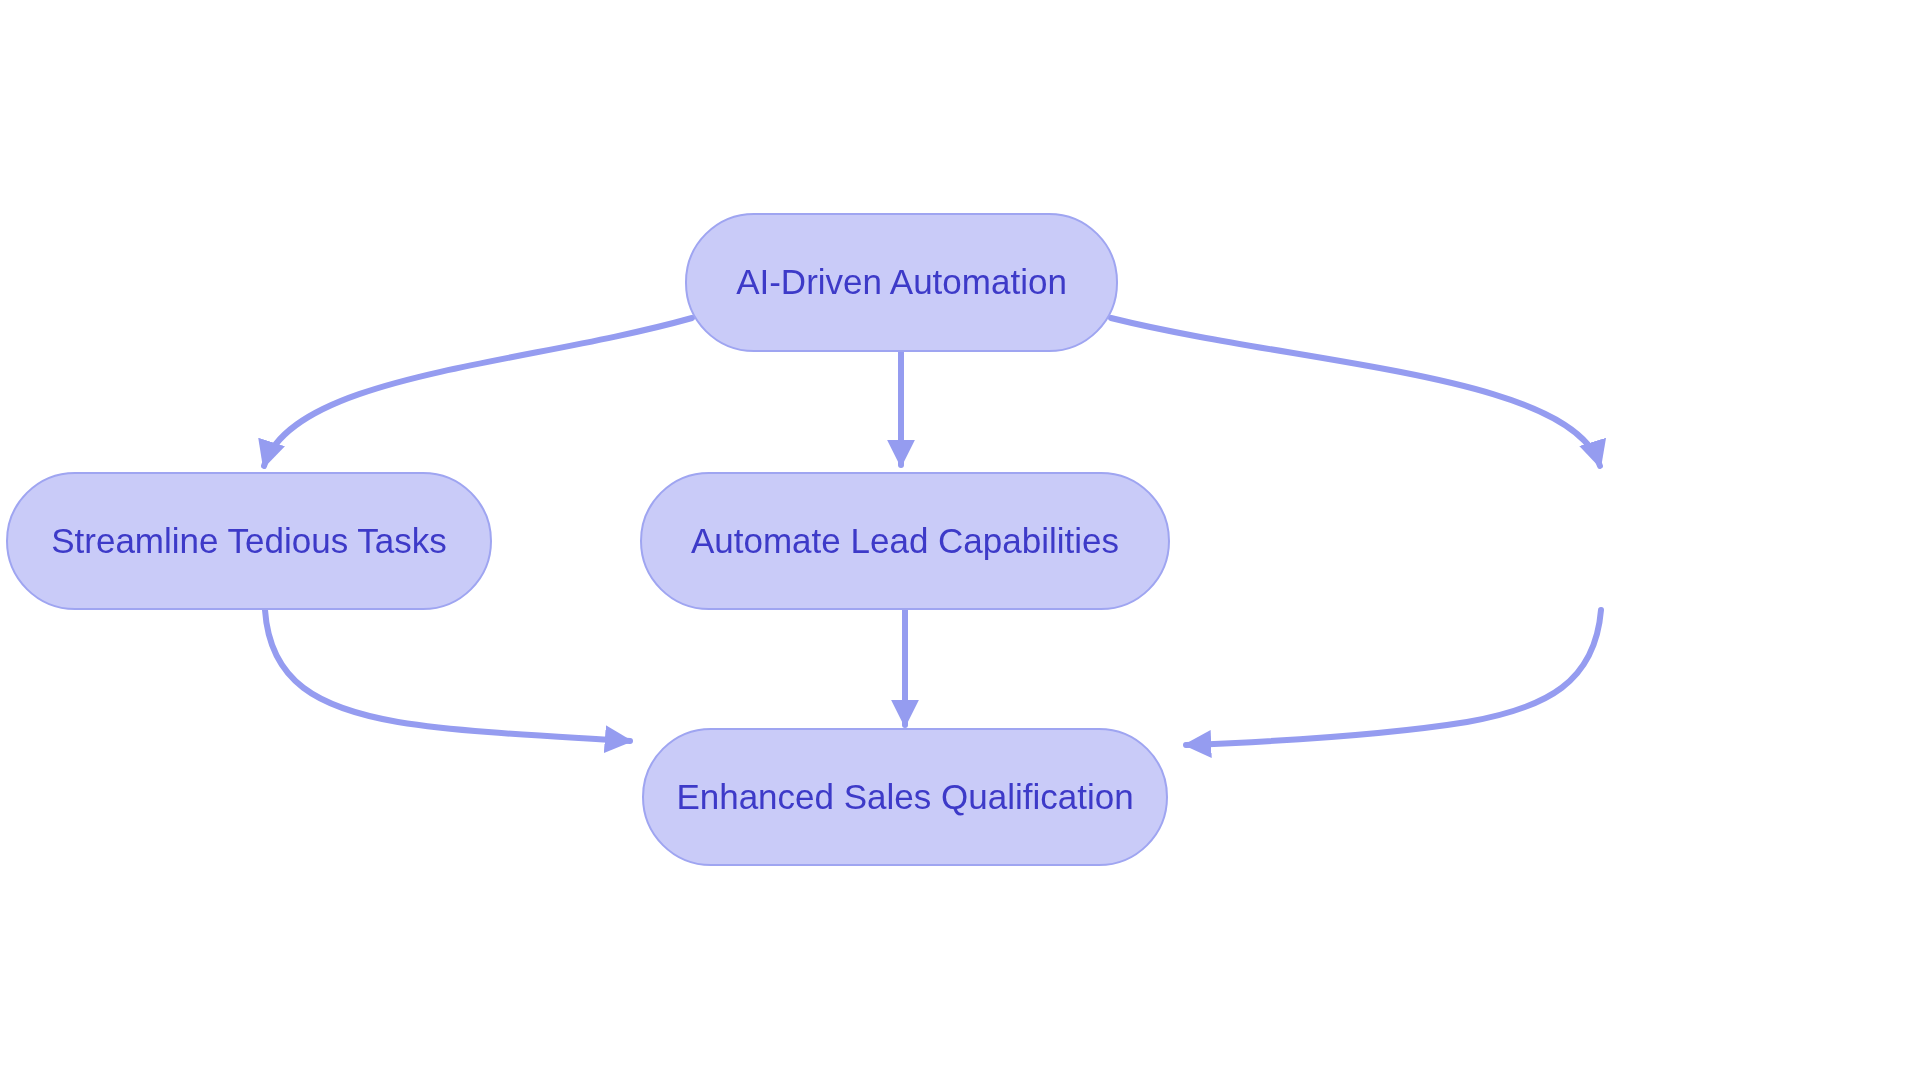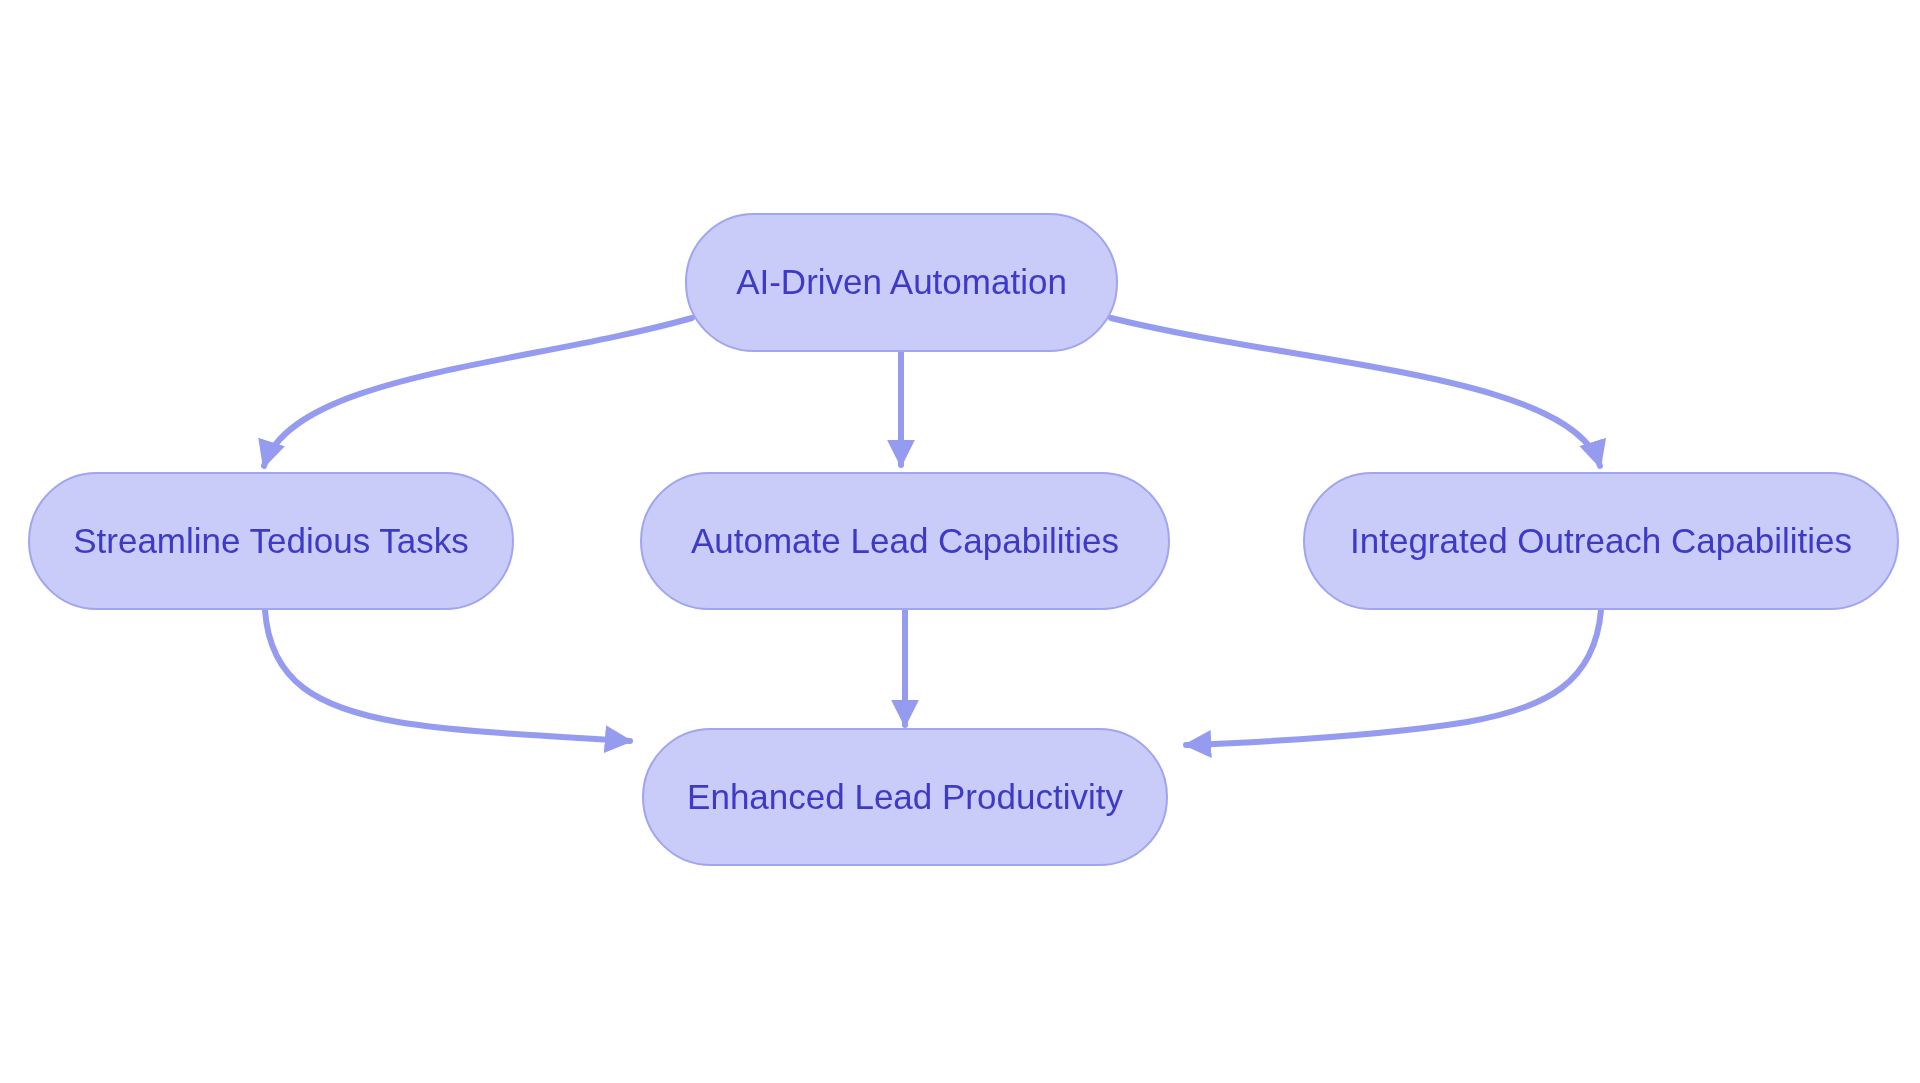--- a/index.html
+++ b/index.html
@@ -42,21 +42,21 @@
     justify-content: center;
   }
   .node .node-label {
     color: var(--text, #3d3ac8);
     font-size: 35px;
     line-height: 1.1;
     white-space: nowrap;
     text-align: center;
   }
   .node-top    { left: 685px;  top: 213px; width: 433px; height: 139px; }
-  .node-left   { left: 28px;   top: 472px; width: 486px; height: 138px; justify-content: center; }
+  .node-left   { left: 6px;   top: 472px; width: 486px; height: 138px; justify-content: center; }
   .node-center { left: 640px;  top: 472px; width: 530px; height: 138px; }
   .node-right  { left: 1303px; top: 472px; width: 596px; height: 138px; }
   .node-bottom { left: 642px;  top: 728px; width: 526px; height: 138px; }
 </style>
 </head>
 <body>
 
 <div class="canvas">
 
   <svg class="edges-layer" viewBox="0 0 1920 1083" xmlns="http://www.w3.org/2000/svg">
@@ -79,21 +79,18 @@
   </div>
 
   <div class="node node-left">
     <span class="node-label">Streamline Tedious Tasks</span>
   </div>
 
   <div class="node node-center">
     <span class="node-label">Automate Lead Capabilities</span>
   </div>
 
-  <div class="node node-right">
-    <span class="node-label">Integrated Outreach Capabilities</span>
-  </div>
 
   <div class="node node-bottom">
-    <span class="node-label">Enhanced Lead Productivity</span>
+    <span class="node-label">Enhanced Sales Qualification</span>
   </div>
 
 </div>
 
 </body></html>

